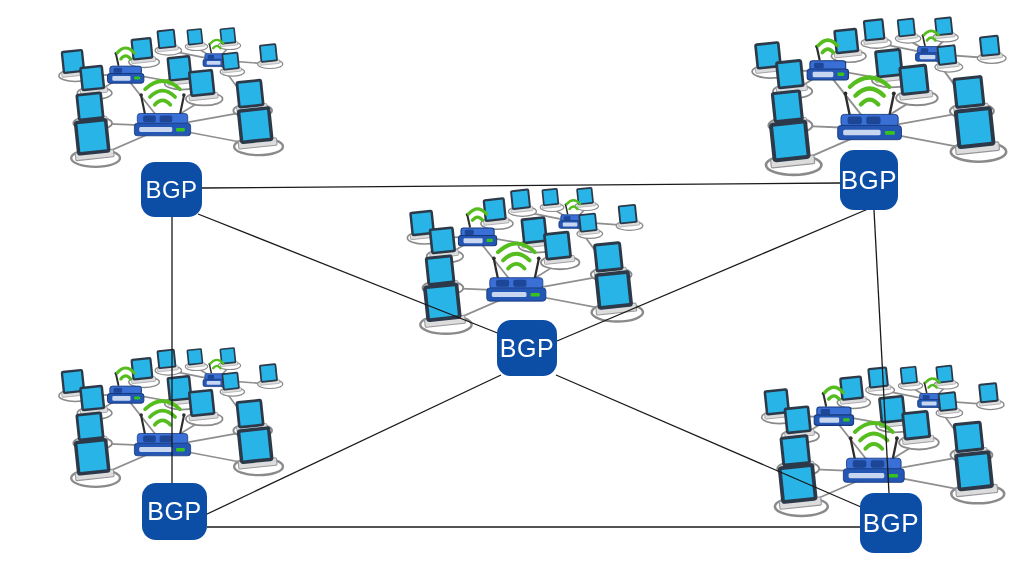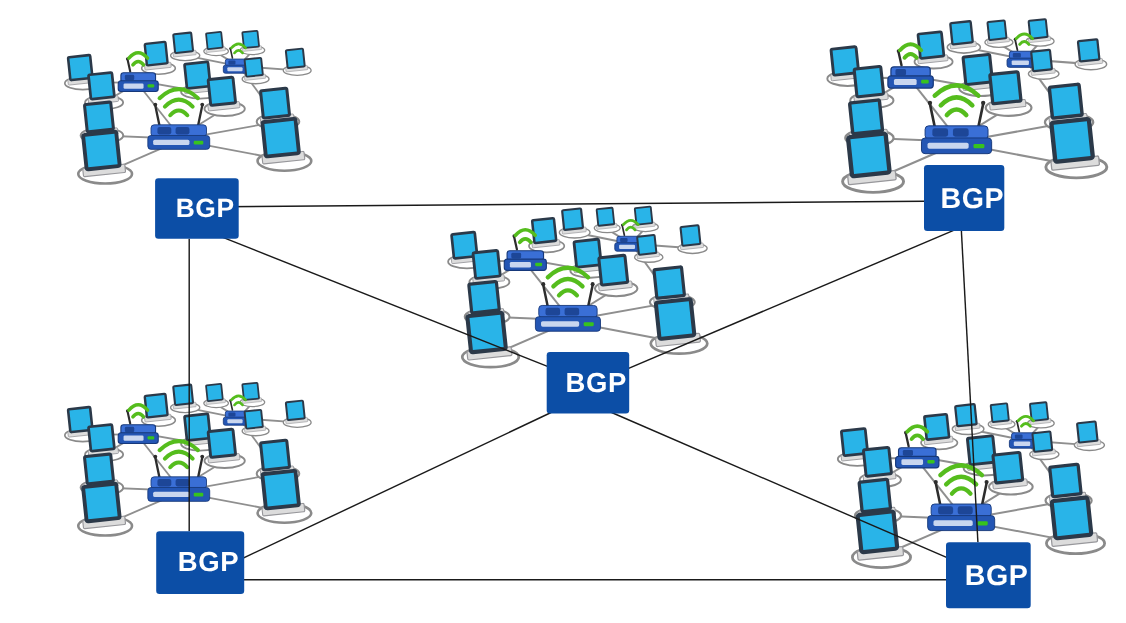--- a/index.html
+++ b/index.html
@@ -8,22 +8,22 @@
     --ellipse-stroke:#8a8a8a;
     --laptop-screen:#29b4e8; --laptop-screen-border:#2b3949; --laptop-base:#dcdcdc;
     --router-top:#3a6fd6; --router-bottom:#2456b4; --router-button:#1d4697;
     --wifi-green:#55bd1d;
   }
   html,body{margin:0;padding:0;background:#fff;}
   .stage{position:relative;width:1024px;height:566px;background:#fff;overflow:hidden;
          font-family:"Liberation Sans",sans-serif;}
   .stage svg{position:absolute;left:0;top:0;}
   .bgp-badge{position:absolute;display:flex;align-items:center;justify-content:center;
-    background:var(--badge-blue);color:var(--badge-text);font-weight:700;
-    border-radius:3px;letter-spacing:.5px;user-select:none;padding-left:15px;}
+    background:var(--badge-blue);color:var(--badge-text);font-weight:400;
+    border-radius:14px;letter-spacing:.5px;user-select:none;}
   .conn{stroke:var(--conn-line);stroke-width:1.3;}
   .lan-lines line{stroke:var(--lan-line);stroke-width:1.7;fill:none;}
   .lp-ell{fill:#ffffff;stroke:var(--ellipse-stroke);stroke-width:2;}
   .lp-base{fill:var(--laptop-base);stroke:#97979b;stroke-width:.9;}
   .lp-scr{fill:var(--laptop-screen);stroke:var(--laptop-screen-border);stroke-width:3;}
   .rt-ant{stroke:#2d2d2d;stroke-width:2.2;stroke-linecap:round;fill:none;}
   .rt-ant-sm{stroke:#2d2d2d;stroke-width:1.6;stroke-linecap:round;fill:none;}
   .rt-wifi{stroke:var(--wifi-green);stroke-width:3.8;fill:none;stroke-linecap:round;}
   .rt-wifi-sm{stroke:var(--wifi-green);stroke-width:2.6;fill:none;stroke-linecap:round;}
   .rt-top{fill:var(--router-top);stroke:#16387a;stroke-width:.8;}

